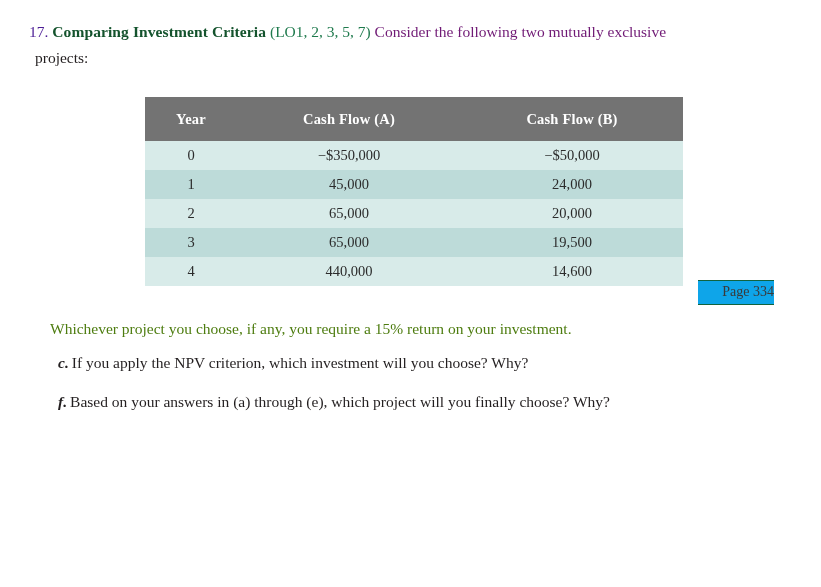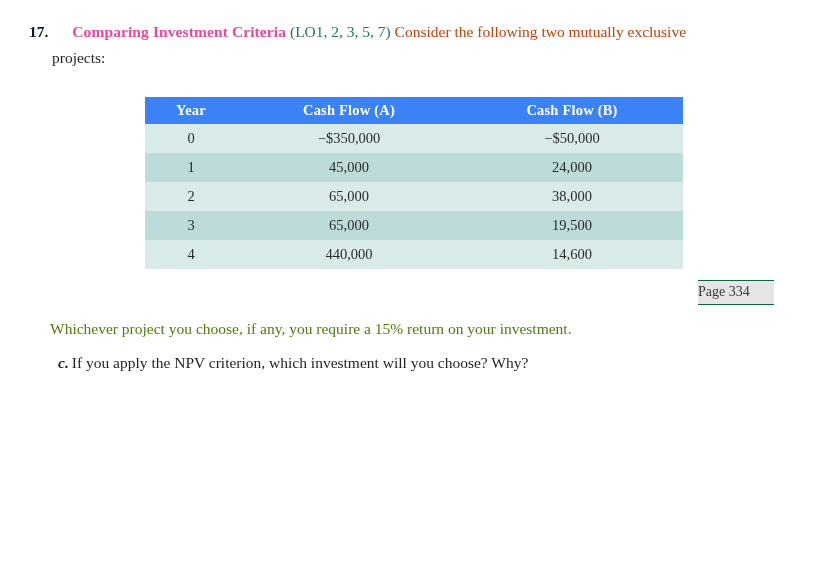--- a/index.html
+++ b/index.html
@@ -24,37 +24,36 @@
     left: 29px;
     top: 19px;
     width: 720px;
   }
   .q-line {
     font-size: 15.5px;
     line-height: 26px;
     color: #231f20;
   }
   .q-number {
-    font-weight: bold;
-    color: #0f172a;
+    font-weight: normal;
+    color: #4c1d95;
   }
   .q-title {
     font-weight: bold;
-    color: #ec4899;
+    color: #14532d;
     letter-spacing: 0.1px;
-    margin-left: 20px;
   }
   .q-lo {
     font-weight: normal;
     color: #1f7a4d;
   }
-  .q-body { color: #c2410c; margin-top: 44px; }
+  .q-body { color: #701a75; margin-top: 44px; }
   .q-cont {
     display: block;
-    margin-left: 23px;
+    margin-left: 6px;
     font-size: 15.5px;
     line-height: 26px;
   }
 
   
   #cashflow-table {
     position: absolute;
     left: 145px;
     top: 97px;
     width: 538px;
@@ -62,25 +61,25 @@
     table-layout: fixed;
   }
   #cashflow-table th,
   #cashflow-table td {
     padding: 0;
     margin: 0;
     text-align: center;
     vertical-align: middle;
   }
   #cashflow-table thead th {
-    background: #3b82f6;
+    background: #737373;
     color: #ffffff;
     font-weight: bold;
     font-size: 14.5px;
-    height: 27px;
+    height: 44px;
     line-height: 27px;
     letter-spacing: 0.2px;
   }
   #cashflow-table tbody td {
     height: 29px;
     line-height: 29px;
     font-size: 14.5px;
     color: #2b2b2b;
   }
   #cashflow-table tbody tr.row-light td { background: #d8ebe9; }
@@ -89,27 +88,27 @@
   .col-year { width: 92px; }
   .col-a    { width: 224px; }
   .col-b    { width: 222px; }
 
   
   #page-marker {
     position: absolute;
     left: 698px;
     top: 280px;
     width: 76px;
-    text-align: left;
+    text-align: right;
     border-top: 1.5px solid #11633f;
     border-bottom: 1.5px solid #11633f;
     padding: 3px 0 4px 0;
     font-size: 14px;
     color: #3a3a3a;
-    background: #e5e5e5;
+    background: #0ea5e9;
   }
 
   
   #prompt-line {
     position: absolute;
     left: 50px;
     top: 318px;
     font-size: 15.5px;
     line-height: 22px;
     color: #4d7c0f;
@@ -167,21 +166,21 @@
       <td>−$50,000</td>
     </tr>
     <tr class="row-dark">
       <td>1</td>
       <td>45,000</td>
       <td>24,000</td>
     </tr>
     <tr class="row-light">
       <td>2</td>
       <td>65,000</td>
-      <td>38,000</td>
+      <td>20,000</td>
     </tr>
     <tr class="row-dark">
       <td>3</td>
       <td>65,000</td>
       <td>19,500</td>
     </tr>
     <tr class="row-light">
       <td>4</td>
       <td>440,000</td>
       <td>14,600</td>
@@ -190,13 +189,16 @@
 </table>
 
 <div id="page-marker">Page 334</div>
 
 <div id="prompt-line">Whichever project you choose, if any, you require a 15% return on your investment.</div>
 
 <div id="subquestions">
   <div class="sub-item">
     <span class="sub-marker">c.</span><span>If you apply the NPV criterion, which investment will you choose? Why?</span>
   </div>
+  <div class="sub-item">
+    <span class="sub-marker">f.</span><span>Based on your answers in (a) through (e), which project will you finally choose? Why?</span>
+  </div>
 </div>
 
 </body></html>

